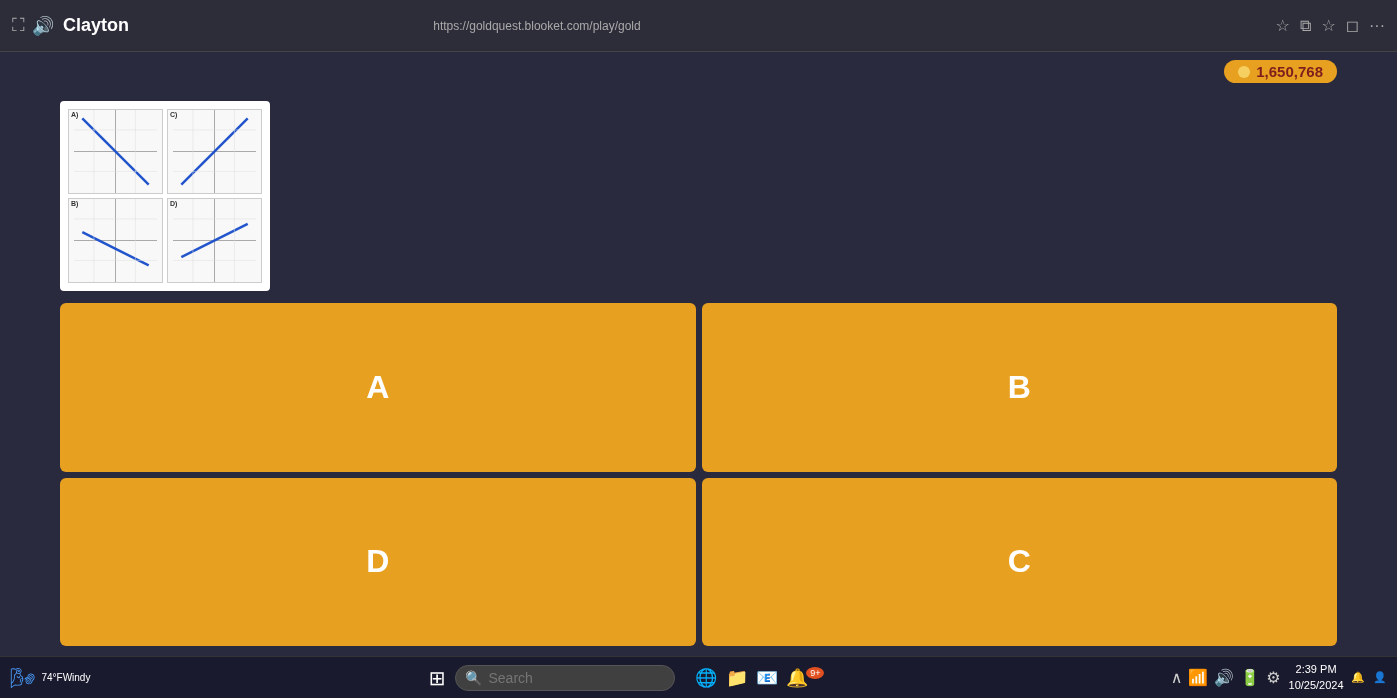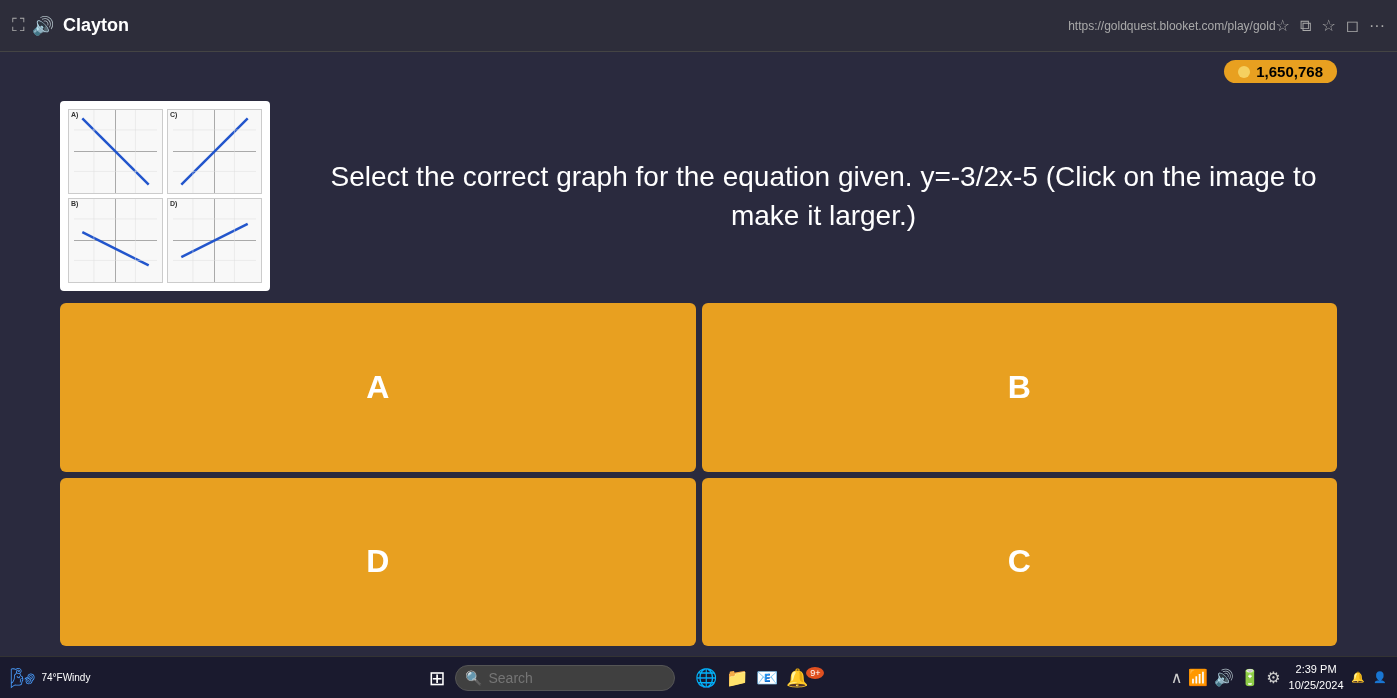--- a/index.html
+++ b/index.html
@@ -30,34 +30,34 @@
       color: #aaa;
       font-size: 18px;
     }
     .browser-title {
       color: #fff;
       font-size: 18px;
       font-weight: 600;
     }
     .url-bar {
       flex: 2;
-      text-align: right;
+      text-align: left;
       color: #aaa;
       font-size: 12px;
     }
     .browser-right-icons {
       display: flex;
       align-items: center;
       gap: 10px;
       color: #aaa;
       font-size: 16px;
     }
     .score-badge {
       background: #e8a020;
-      color: #000000;
+      color: #7f1d1d;
       border-radius: 20px;
       padding: 3px 14px;
       font-size: 15px;
       font-weight: 700;
       display: flex;
       align-items: center;
       gap: 6px;
     }
     .score-dot {
       width: 12px;
@@ -357,21 +357,20 @@
           <line x1="0" y1="25" x2="50" y2="25" stroke="#999" stroke-width="0.5"></line>
           <line x1="5" y1="35" x2="45" y2="15" stroke="#2255cc" stroke-width="1.5"></line>
           <line x1="12" y1="0" x2="12" y2="50" stroke="#ddd" stroke-width="0.3"></line>
           <line x1="37" y1="0" x2="37" y2="50" stroke="#ddd" stroke-width="0.3"></line>
           <line x1="0" y1="12" x2="50" y2="12" stroke="#ddd" stroke-width="0.3"></line>
           <line x1="0" y1="37" x2="50" y2="37" stroke="#ddd" stroke-width="0.3"></line>
         </svg>
       </div>
     </div>
 
-    <div class="question-text">Select the correct graph for the equation given. y=-3/2x-5 (Click on the image to make it larger.)</div>
   </div>
 
   <div class="answer-grid">
     <button class="answer-btn">A</button>
     <button class="answer-btn">B</button>
     <button class="answer-btn">D</button>
     <button class="answer-btn">C</button>
   </div>
 
 </div>

